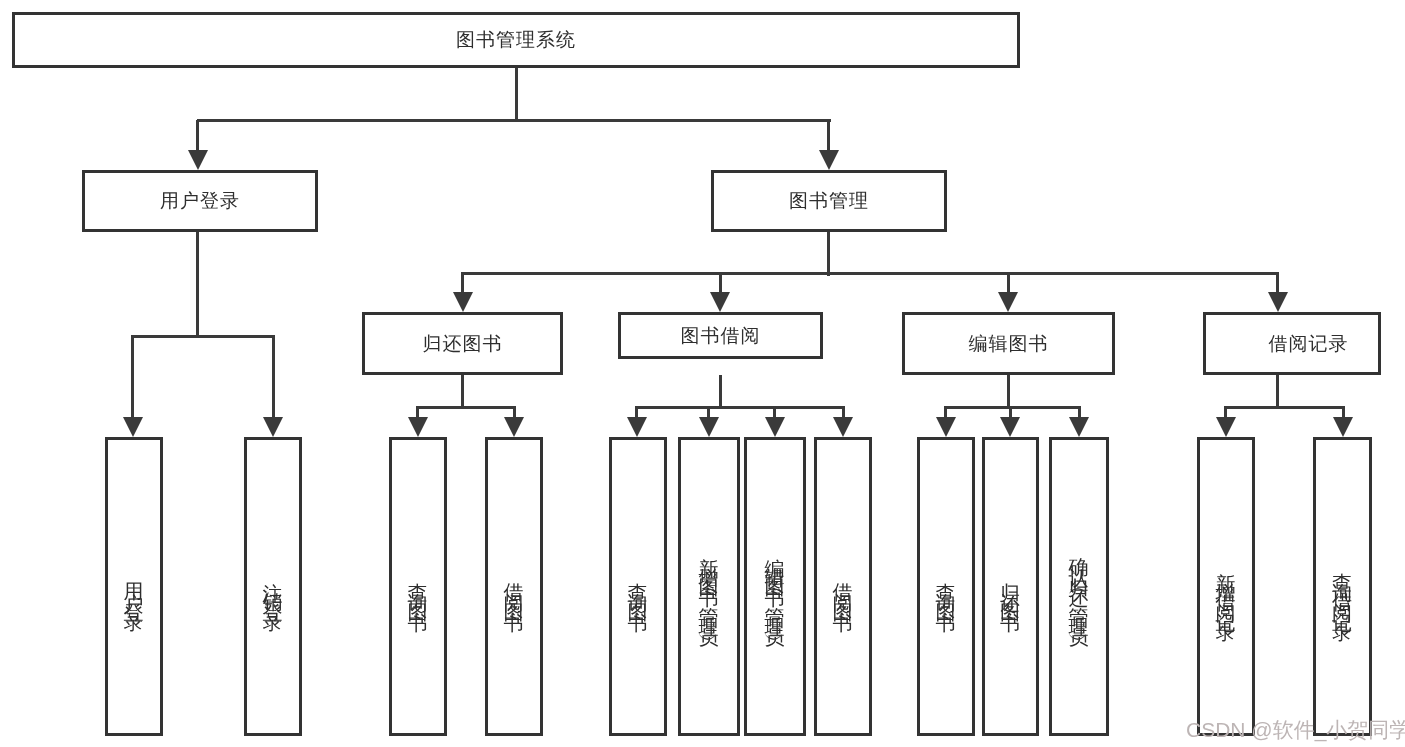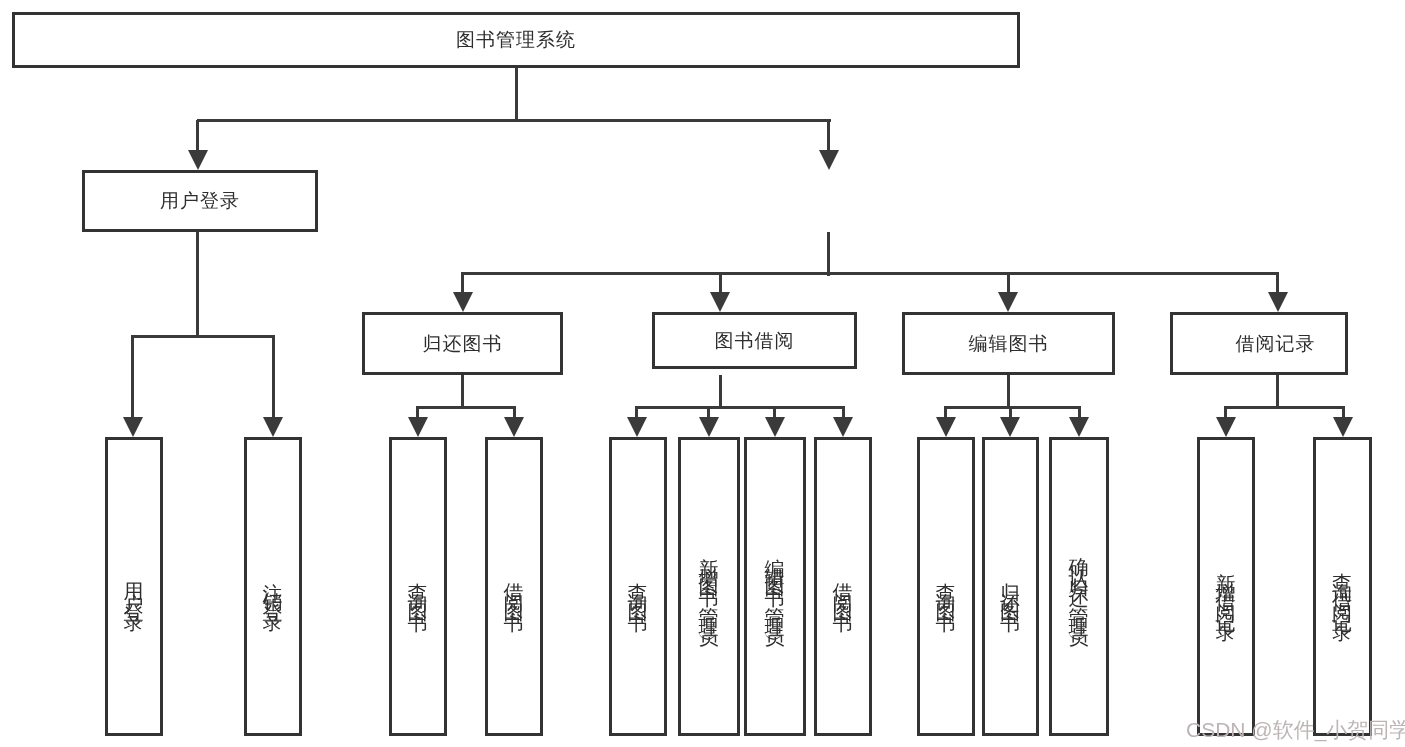--- a/index.html
+++ b/index.html
@@ -30,20 +30,23 @@
   <div class="vline" style="left:515px;top:68px;height:54px;"></div>
   <div class="hline" style="left:197px;top:119px;width:634px;"></div>
   <div class="vline" style="left:196px;top:120px;height:32px;"></div>
   <div class="arrow" style="left:188px;top:150px;"></div>
   <div class="vline" style="left:827px;top:120px;height:32px;"></div>
   <div class="arrow" style="left:819px;top:150px;"></div>
 
   <div class="box" style="left:82px;top:170px;width:236px;height:62px;">
     <span>用户登录</span>
   </div>
+  <div class="box" style="left:711px;top:170px;width:236px;height:62px;">
+    <span>图书管理</span>
+  </div>
 
   <div class="vline" style="left:196px;top:232px;height:106px;"></div>
   <div class="hline" style="left:131px;top:335px;width:144px;"></div>
   <div class="vline" style="left:131px;top:335px;height:84px;"></div>
   <div class="arrow" style="left:123px;top:417px;"></div>
   <div class="vline" style="left:272px;top:335px;height:84px;"></div>
   <div class="arrow" style="left:263px;top:417px;"></div>
 
   <div class="vline" style="left:827px;top:232px;height:44px;"></div>
   <div class="hline" style="left:461px;top:272px;width:818px;"></div>
@@ -52,27 +55,27 @@
   <div class="vline" style="left:719px;top:272px;height:22px;"></div>
   <div class="arrow" style="left:710px;top:292px;"></div>
   <div class="vline" style="left:1007px;top:272px;height:22px;"></div>
   <div class="arrow" style="left:998px;top:292px;"></div>
   <div class="vline" style="left:1276px;top:272px;height:22px;"></div>
   <div class="arrow" style="left:1268px;top:292px;"></div>
 
   <div class="box" style="left:362px;top:312px;width:201px;height:63px;">
     <span>归还图书</span>
   </div>
-  <div class="box" style="left:652px;top:312px;width:205px;height:57px;">
+  <div class="box" style="left:618px;top:312px;width:205px;height:47px;">
     <span>图书借阅</span>
   </div>
   <div class="box" style="left:902px;top:312px;width:213px;height:63px;">
     <span>编辑图书</span>
   </div>
-  <div class="box" style="left:1170px;top:312px;width:178px;height:63px;padding-left:33px;">
+  <div class="box" style="left:1203px;top:312px;width:178px;height:63px;padding-left:33px;">
     <span>借阅记录</span>
   </div>
 
   <div class="vline" style="left:461px;top:375px;height:34px;"></div>
   <div class="hline" style="left:416px;top:406px;width:100px;"></div>
   <div class="vline" style="left:416px;top:406px;height:14px;"></div>
   <div class="arrow" style="left:408px;top:417px;"></div>
   <div class="vline" style="left:513px;top:406px;height:14px;"></div>
   <div class="arrow" style="left:504px;top:417px;"></div>
 

